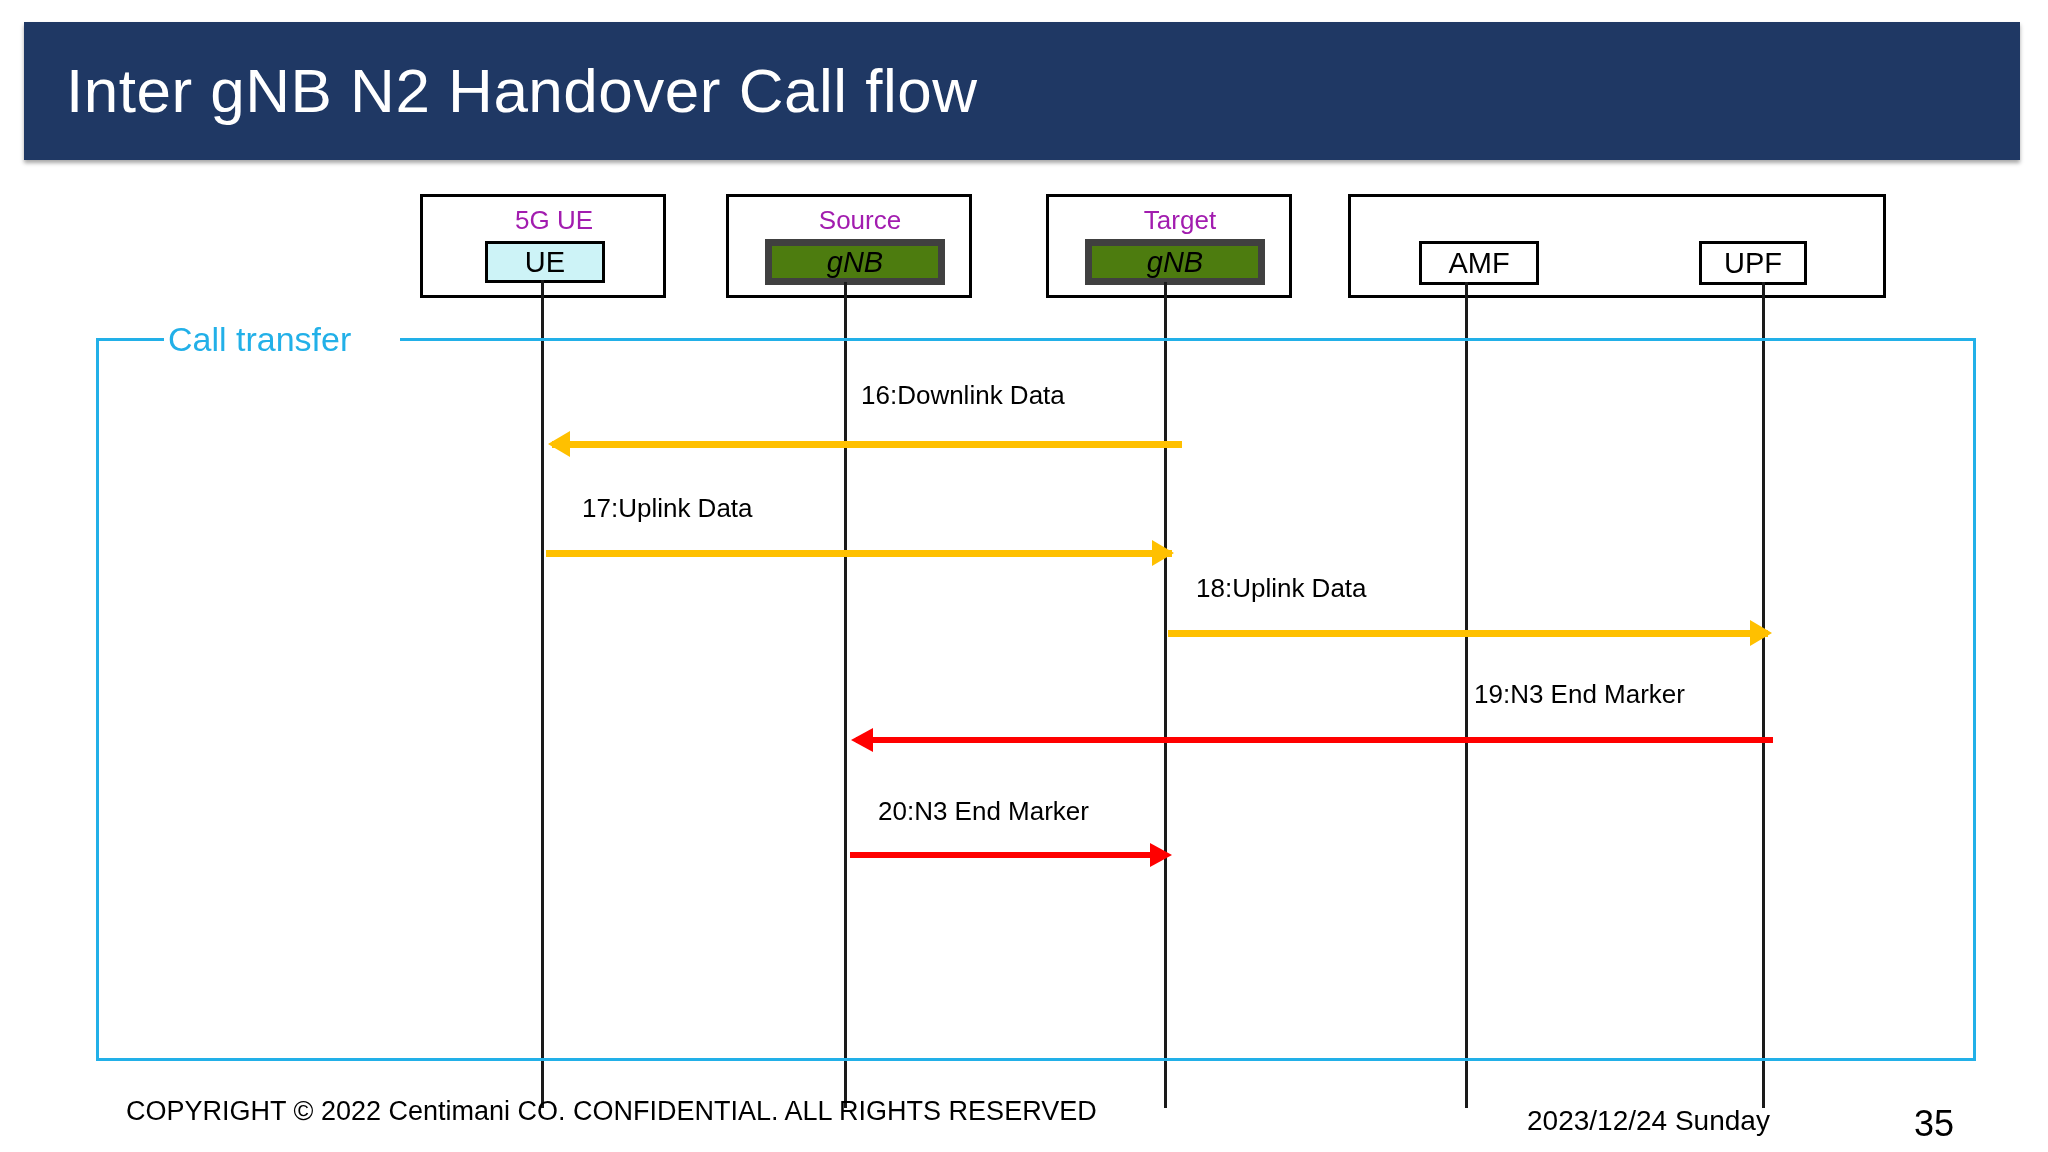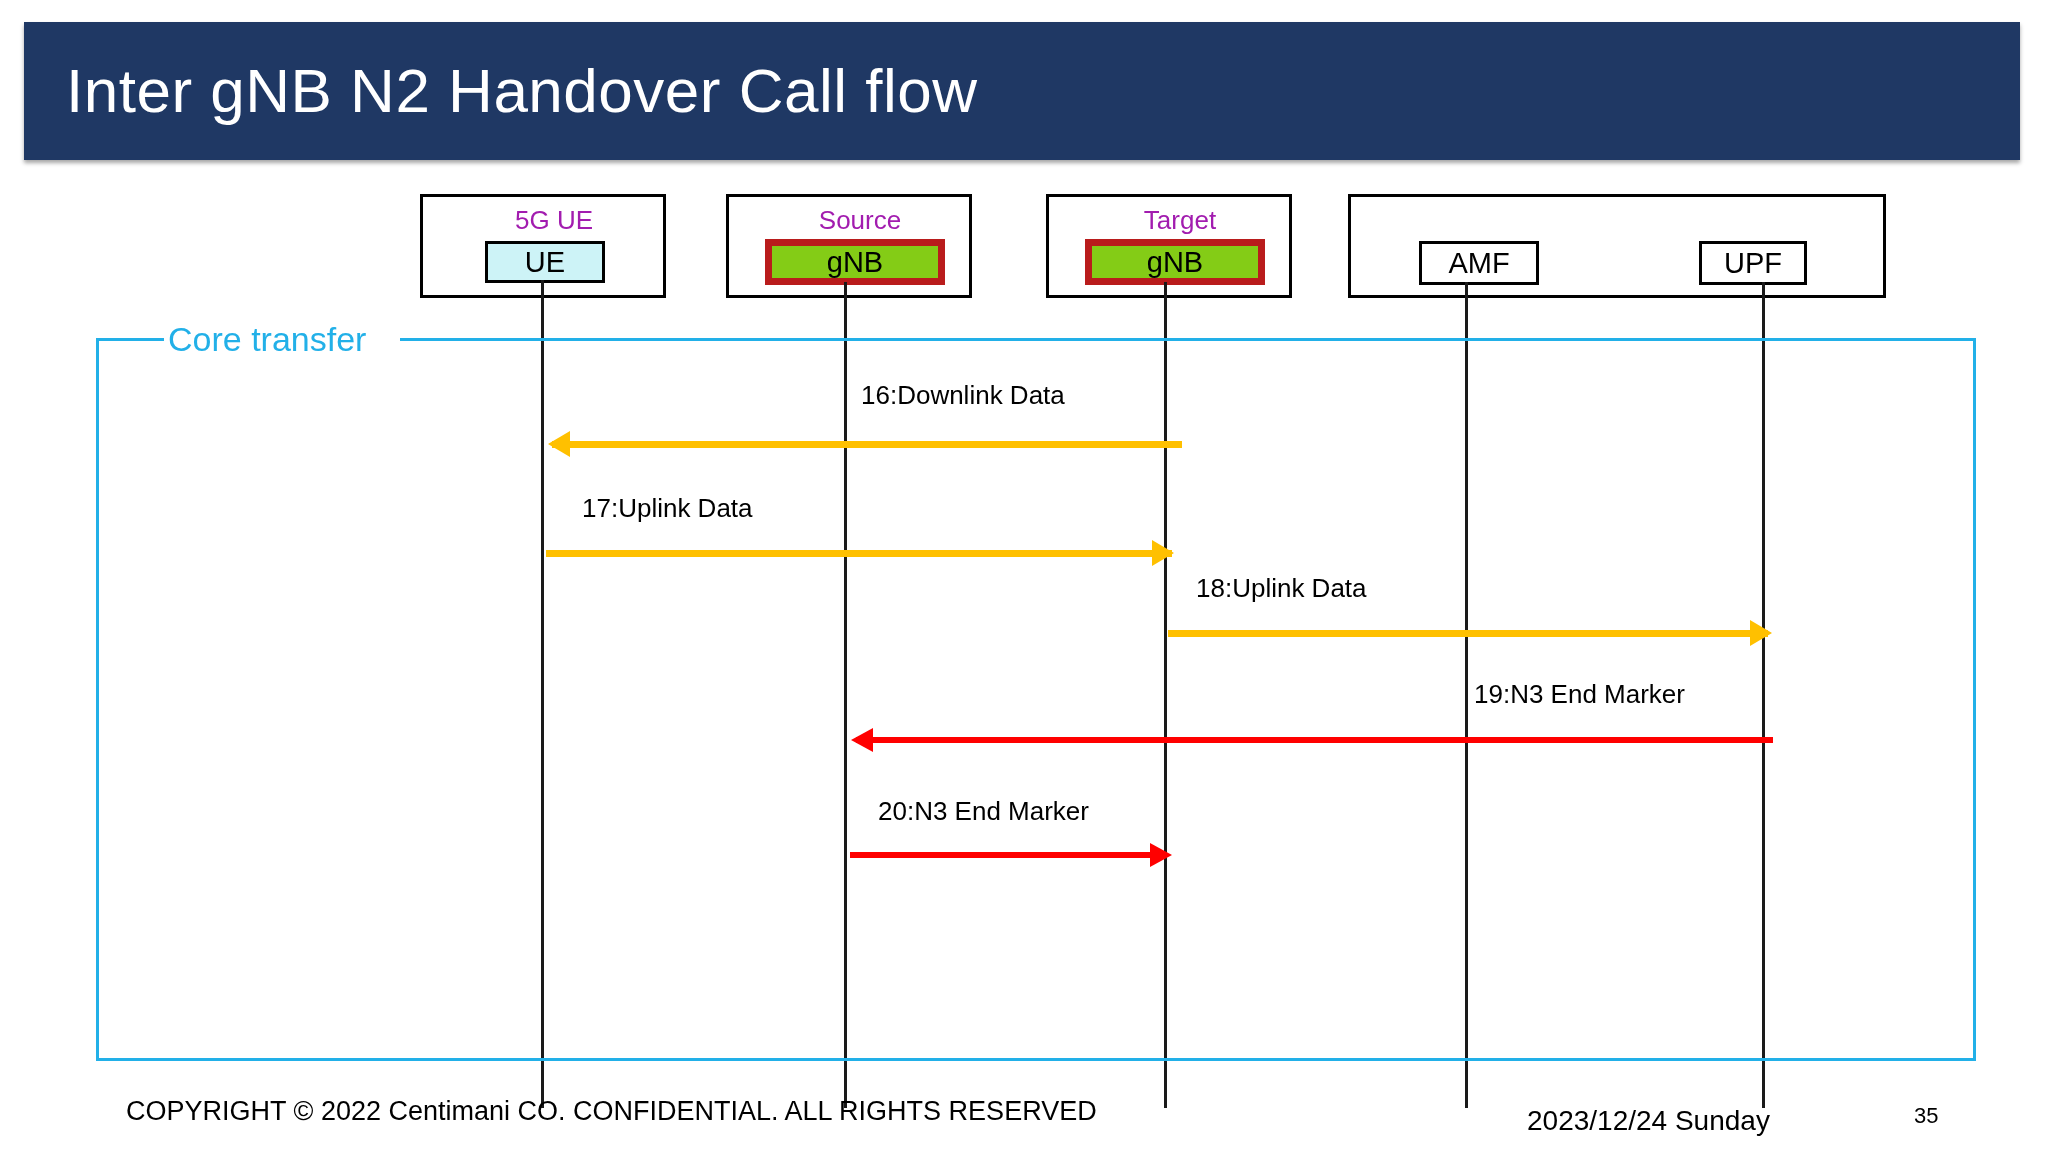--- a/index.html
+++ b/index.html
@@ -35,21 +35,21 @@
     position:absolute;top:9px;left:11px;width:100%;
     text-align:center;font-size:26px;color:#a21caf;line-height:1.1;
     white-space:nowrap;
   }
   .inner-box{
     position:absolute;box-sizing:border-box;
     display:flex;align-items:center;justify-content:center;
     font-size:29px;color:#000;background:#ffffff;
   }
   .inner-ue{border:3px solid #000;background:#CDF3F7;}
-  .inner-red{border:7px solid #b91c1c;background:#84cc16;}
+  .inner-red{border:7px solid #404040;background:#4d7c0f;font-style:italic;}
   .inner-plain{border:3px solid #000;background:#ffffff;}
 
   
   .lifeline{
     position:absolute;width:3px;background:#1a1a1a;
   }
 
   
   .frame-l{position:absolute;width:3px;background:#22B0E8;}
   .frame-b{position:absolute;height:3px;background:#22B0E8;}
@@ -86,21 +86,21 @@
   }
 
   
   .copyright{
     position:absolute;left:126px;top:1096px;font-size:27px;color:#000;white-space:nowrap;
   }
   .footer-date{
     position:absolute;left:1527px;top:1105px;font-size:28px;color:#000;white-space:nowrap;
   }
   .footer-page{
-    position:absolute;left:1914px;top:1103px;font-size:22px;color:#000;white-space:nowrap;
+    position:absolute;left:1914px;top:1103px;font-size:36px;color:#000;white-space:nowrap;
   }
 </style>
 </head>
 <body>
 
 <div class="slide">
 
   <div class="title-bar">
     <div class="title-text">Inter gNB N2 Handover Call flow</div>
   </div>
@@ -129,21 +129,21 @@
   <div class="lifeline" style="left:844px;top:282px;height:826px;"></div>
   <div class="lifeline" style="left:1164px;top:282px;height:826px;"></div>
   <div class="lifeline" style="left:1465px;top:282px;height:826px;"></div>
   <div class="lifeline" style="left:1762px;top:282px;height:826px;"></div>
 
   <div class="frame-t-left" style="left:96px;top:338px;width:68px;"></div>
   <div class="frame-t-right" style="left:400px;top:338px;width:1576px;"></div>
   <div class="frame-l" style="left:96px;top:338px;height:722px;"></div>
   <div class="frame-r" style="left:1973px;top:338px;height:722px;"></div>
   <div class="frame-b" style="left:96px;top:1058px;width:1880px;"></div>
-  <div class="frame-label" style="left:168px;top:322px;">Core transfer</div>
+  <div class="frame-label" style="left:168px;top:322px;">Call transfer</div>
 
   <div class="msg-label" style="left:861px;top:382px;">16:Downlink Data</div>
   <div class="msg-line" style="left:552px;top:441px;width:630px;background:#FFC000;"></div>
   <div class="arrow-head ah-left-y" style="left:548px;top:431px;"></div>
 
   <div class="msg-label" style="left:582px;top:495px;">17:Uplink Data</div>
   <div class="msg-line" style="left:546px;top:550px;width:626px;background:#FFC000;"></div>
   <div class="arrow-head ah-right-y" style="left:1152px;top:540px;"></div>
 
   <div class="msg-label" style="left:1196px;top:575px;">18:Uplink Data</div>

